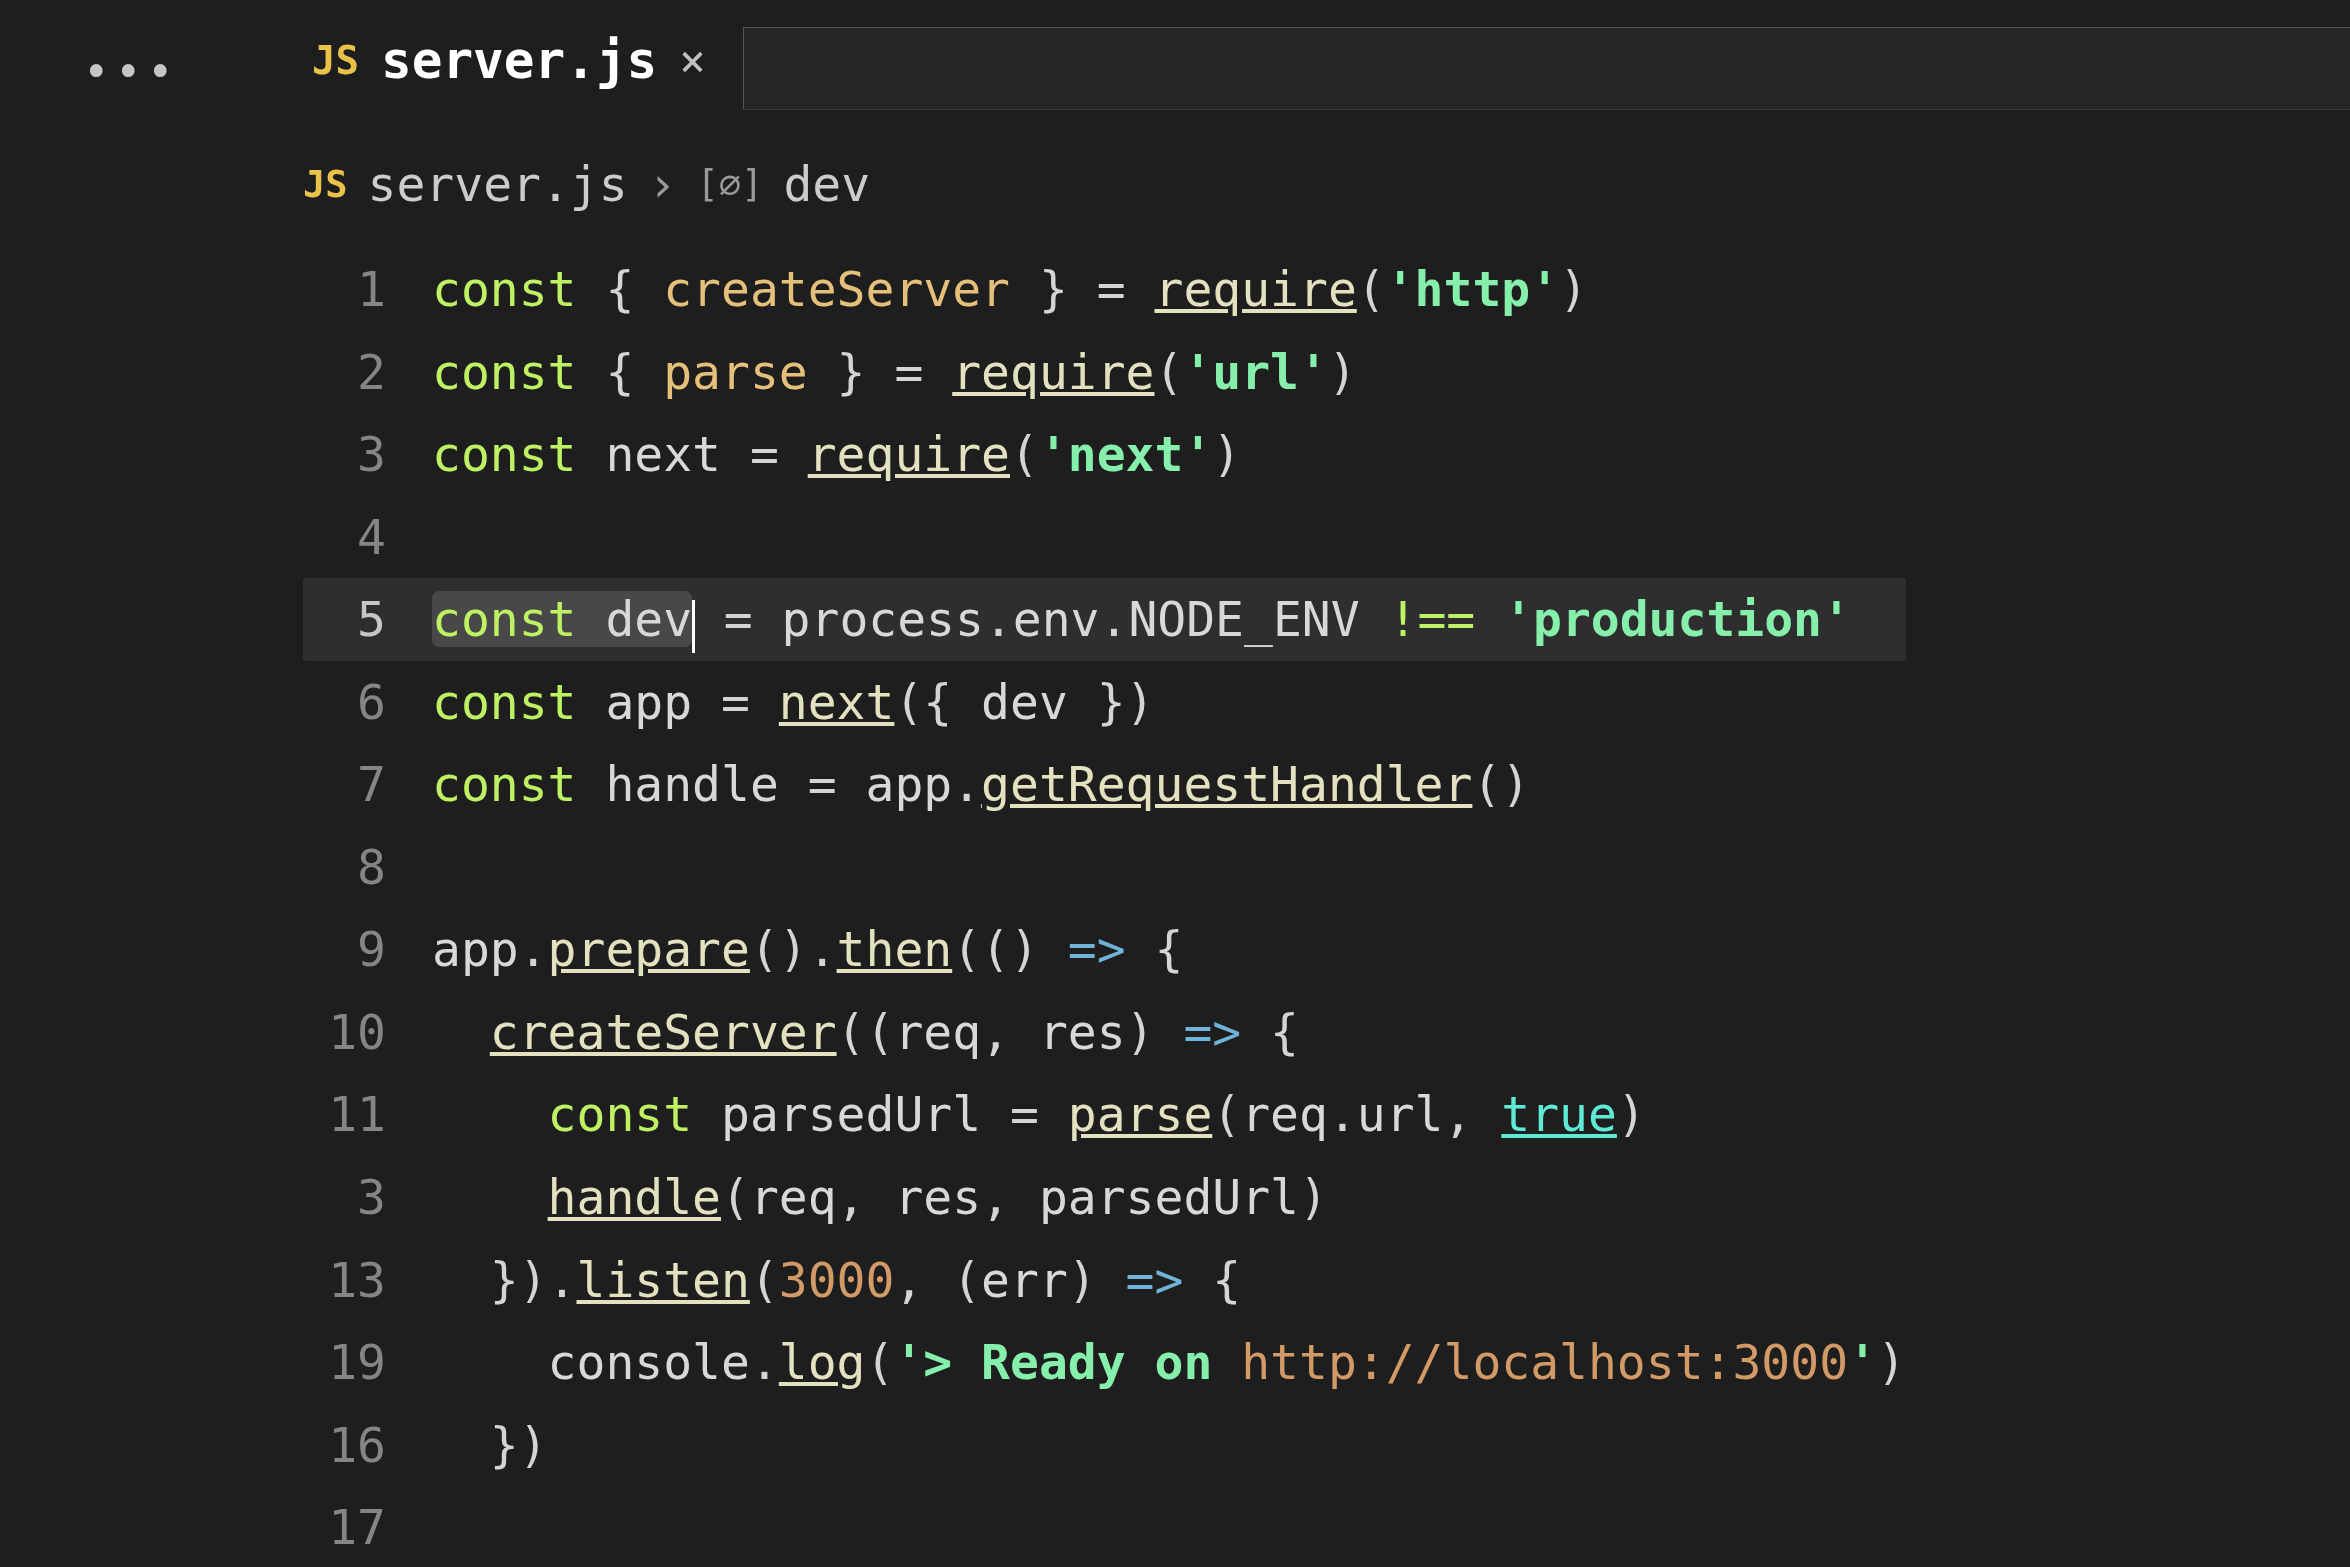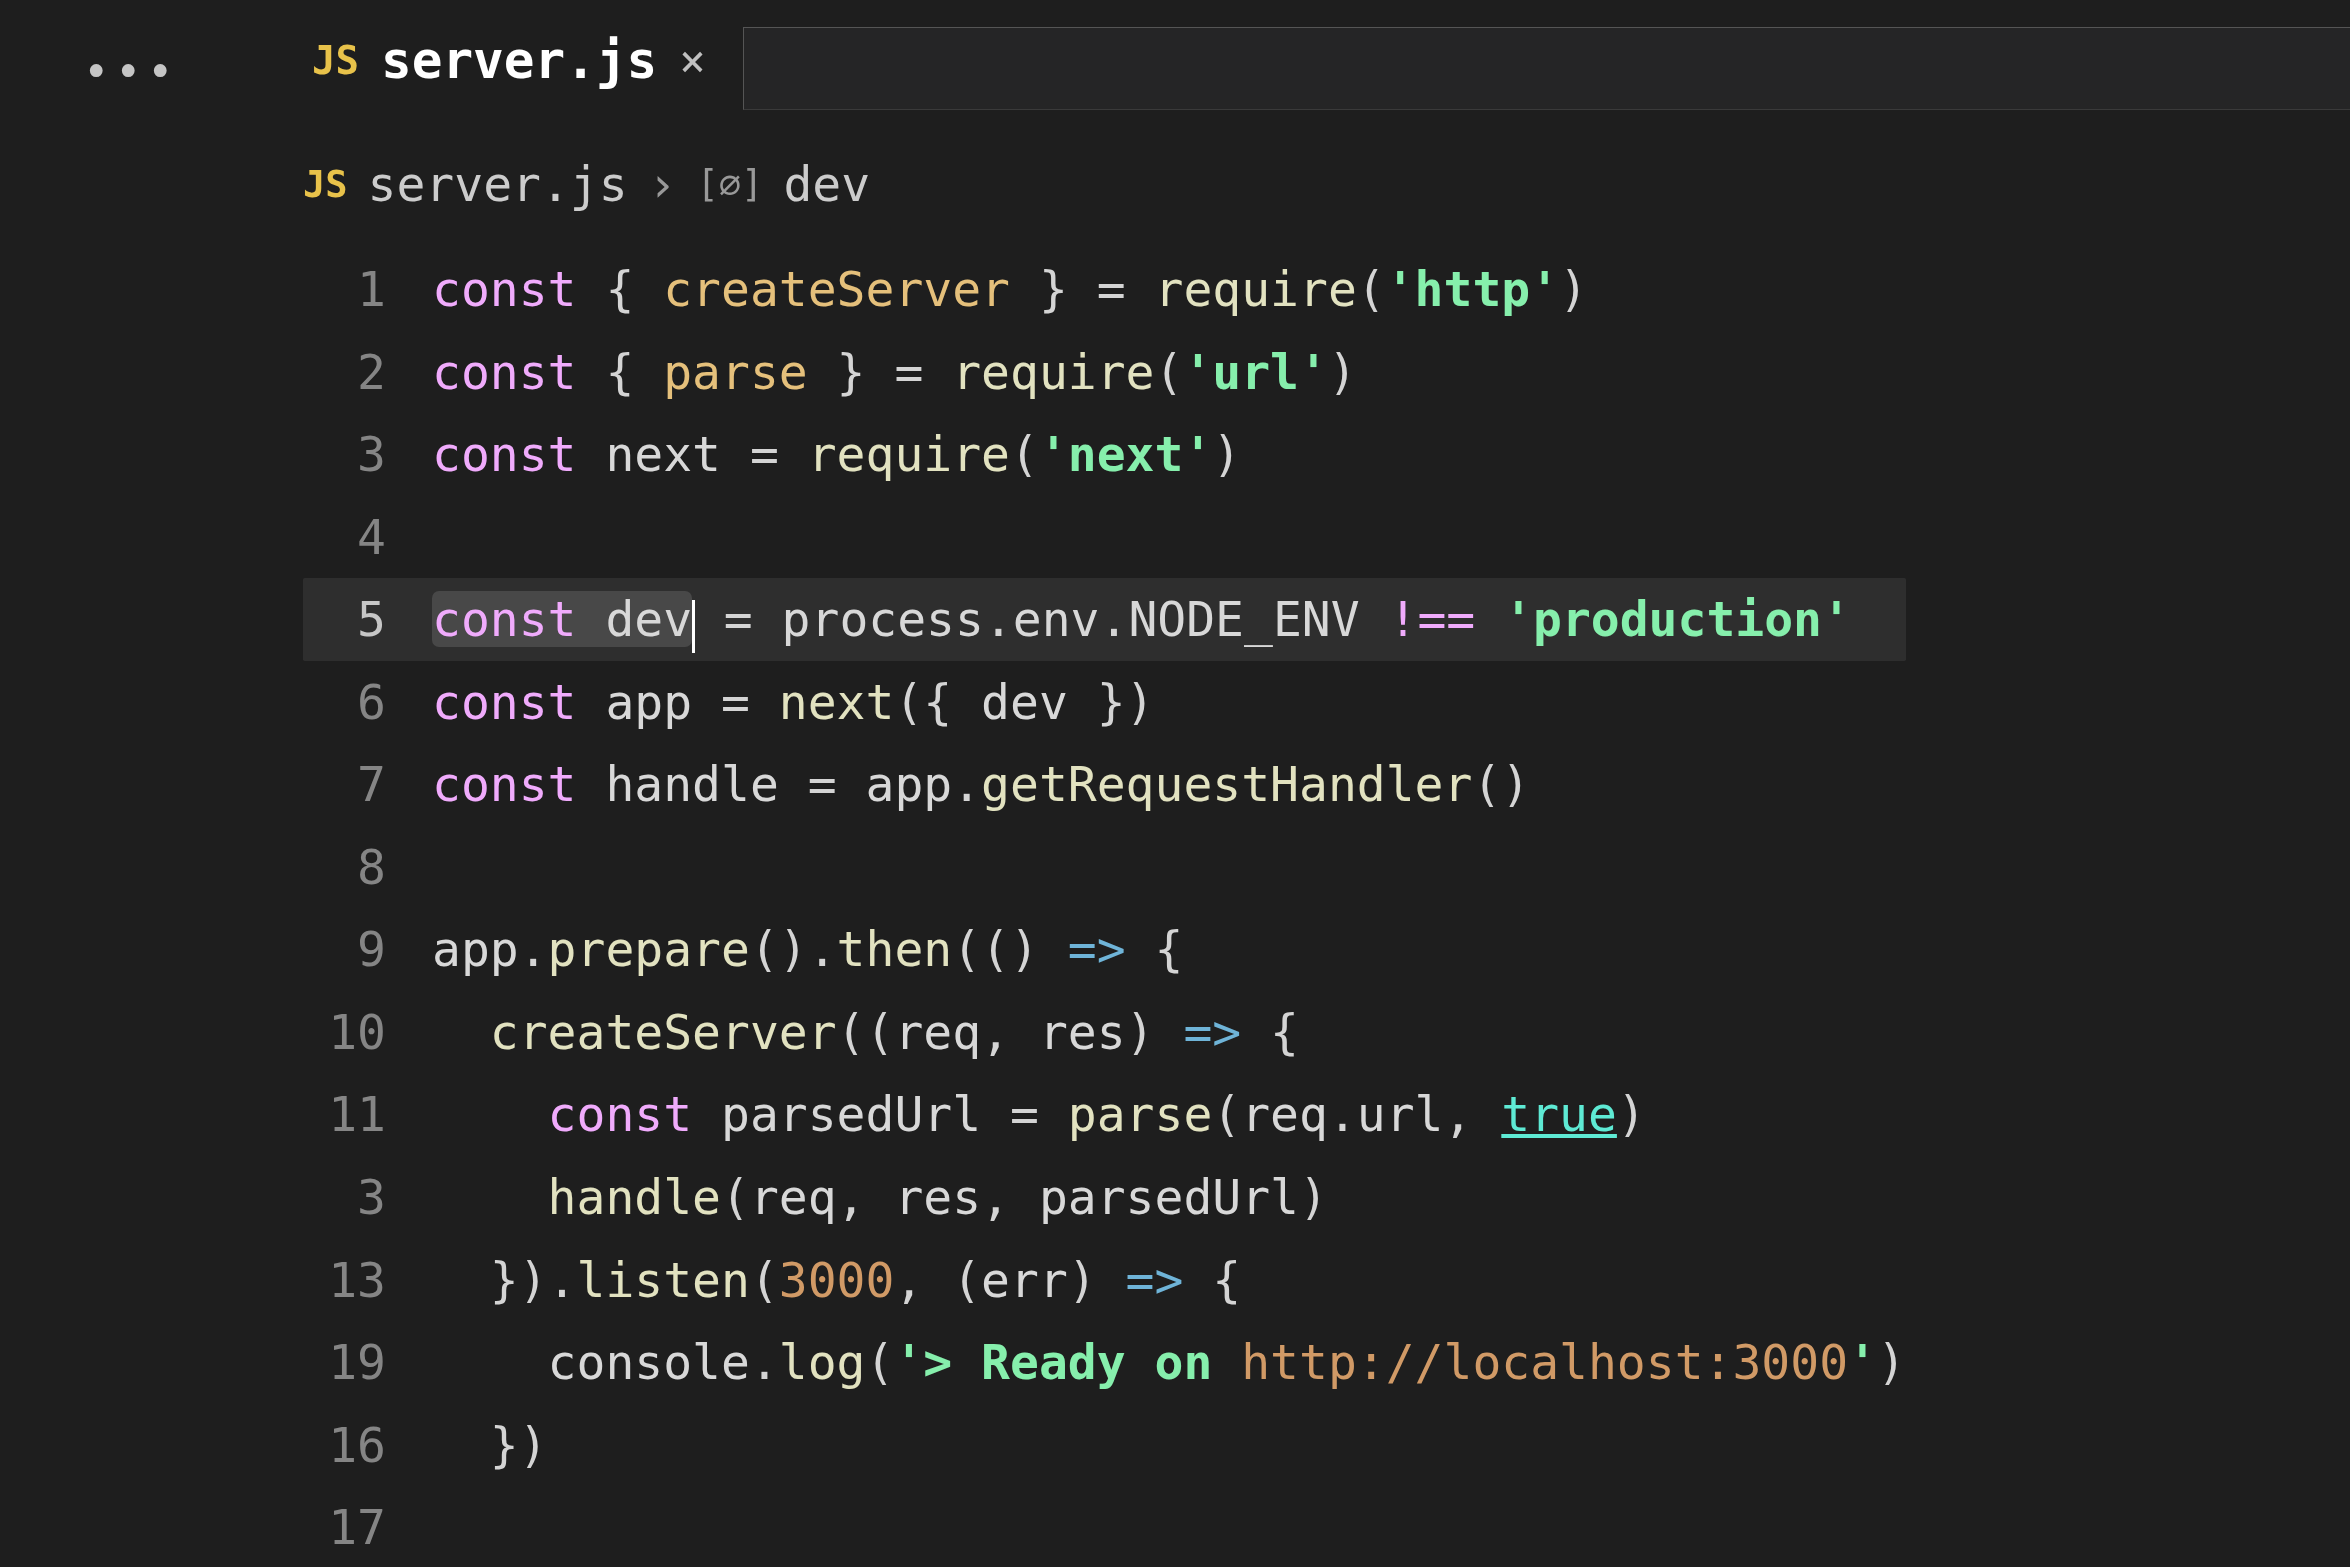--- a/index.html
+++ b/index.html
@@ -103,22 +103,22 @@
   }
   .gutter {
     width: 129px;
     text-align: right;
     color: #858585;
     padding-right: 46px;
     user-select: none;
     font-size: 48px;
   }
   .code { }
-  .kw    { color: #f0abfc; }       
-  .fn    { color: #e2e2c0; }       
+  .kw    { color: #bef264; }       
+  .fn    { color: #e2e2c0; text-decoration: underline; }       
   .str   { color: #86efac; font-weight: bold; }       
   .var1  { color: #e5c07b; }       
   .pale  { color: #d8d8d8; }
   .num   { color: #d19a66; }
   .bool  { color: #5eead4; text-decoration: underline; }
   .arrow { color: #6fb4d8; }
   .url   { color: #d19a66; }
   .hl-line {
     background: rgba(90,90,90,0.28);
     border-radius: 1.8px;

